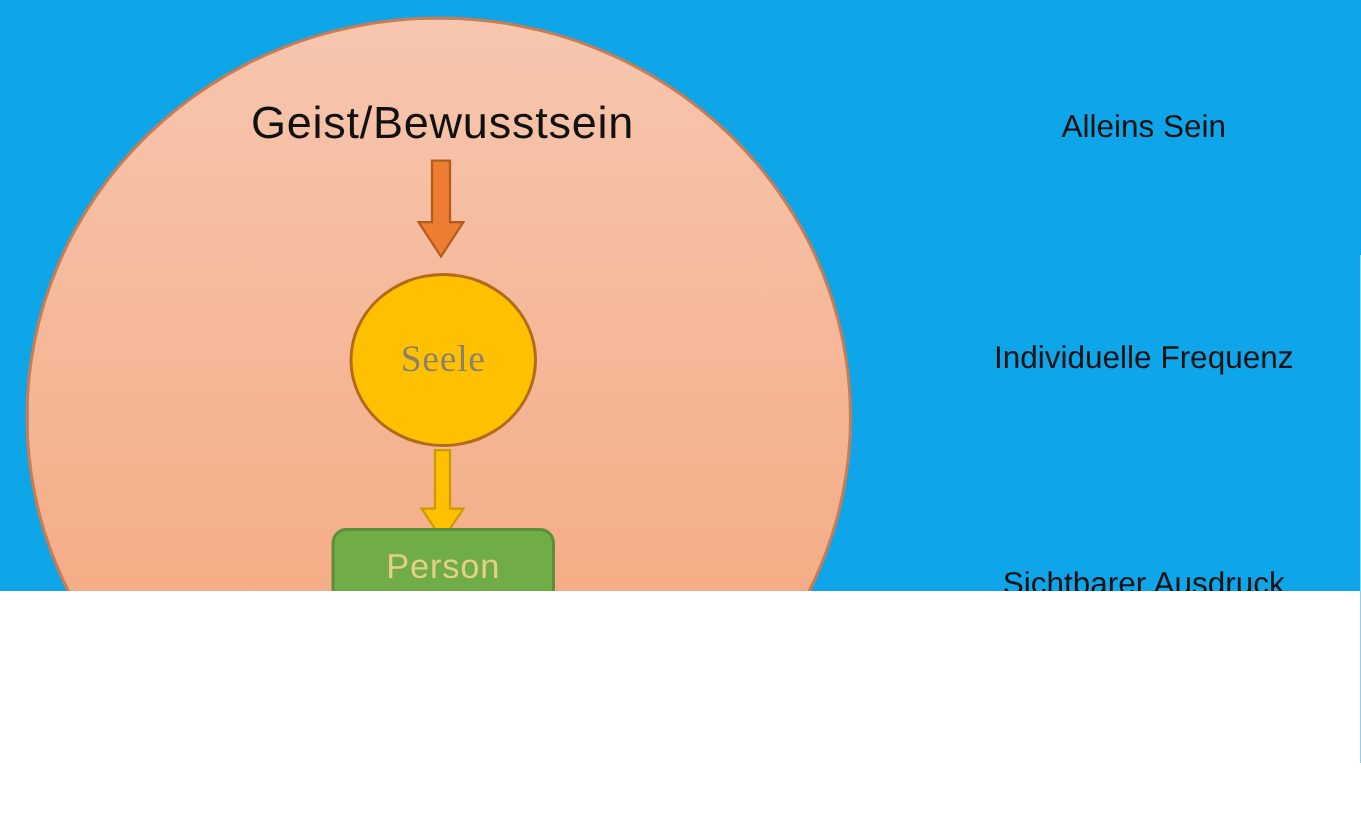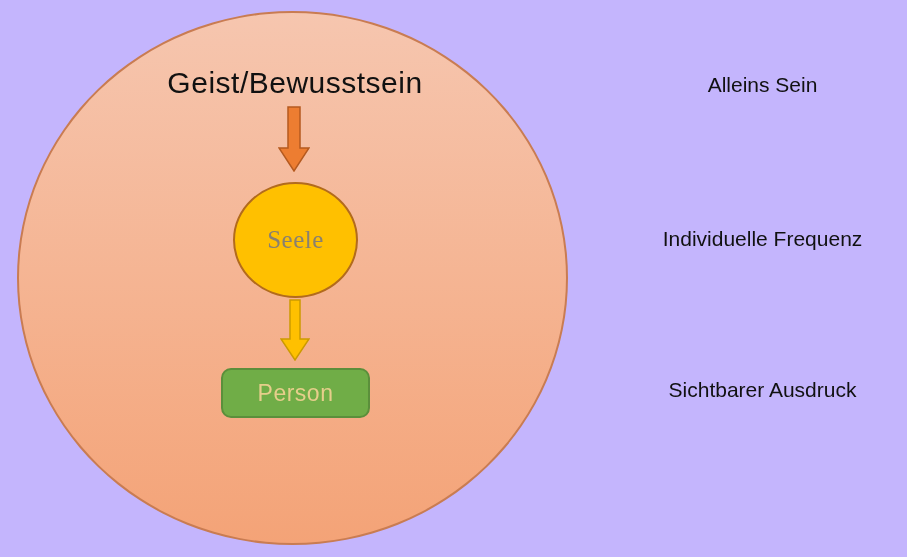--- a/index.html
+++ b/index.html
@@ -4,22 +4,22 @@
 <style>
   html, body {
     margin: 0;
     padding: 0;
     background: #ffffff;
     font-family: "Liberation Sans", sans-serif;
   }
   .canvas {
     position: relative;
     width: 907px;
-    height: 557px;
-    background: #c4b5fd;
+    height: 394px;
+    background: #0ea5e9;
     overflow: hidden;
   }
   .outer-circle {
     position: absolute;
     left: 17px;
     top: 11px;
     width: 551px;
     height: 534px;
     border-radius: 50%;
     border: 2px solid var(--circle-border, #C97C52);
@@ -66,21 +66,21 @@
     align-items: center;
     justify-content: center;
     font-size: 25px;
     color: var(--soul-text, #8A8070);
     letter-spacing: 0.5px;
     font-family: Liberation Serif, serif;
   }
   .person-box {
     position: absolute;
     left: 221px;
-    top: 368px;
+    top: 352px;
     width: 149px;
     height: 50px;
     border-radius: 10px;
     background: var(--person-fill, #70AD47);
     border: 2px solid var(--person-border, #5B8F3B);
     box-sizing: border-box;
     display: flex;
     align-items: center;
     justify-content: center;
     font-size: 23px;

